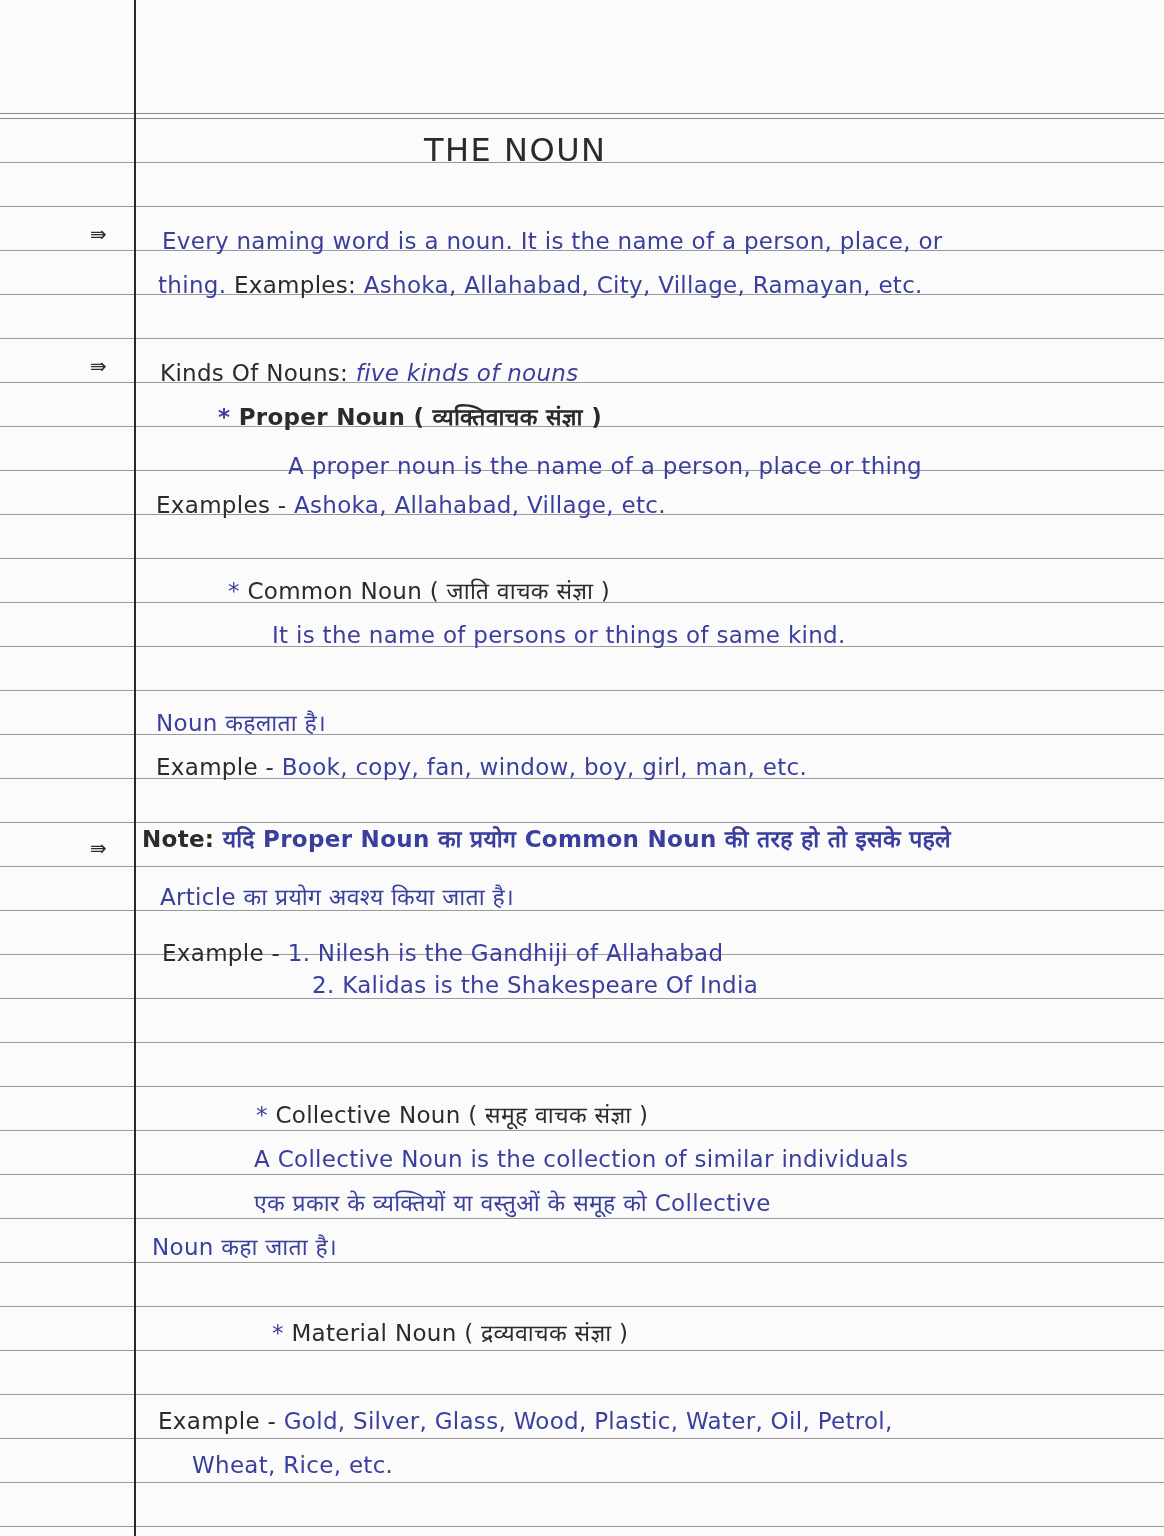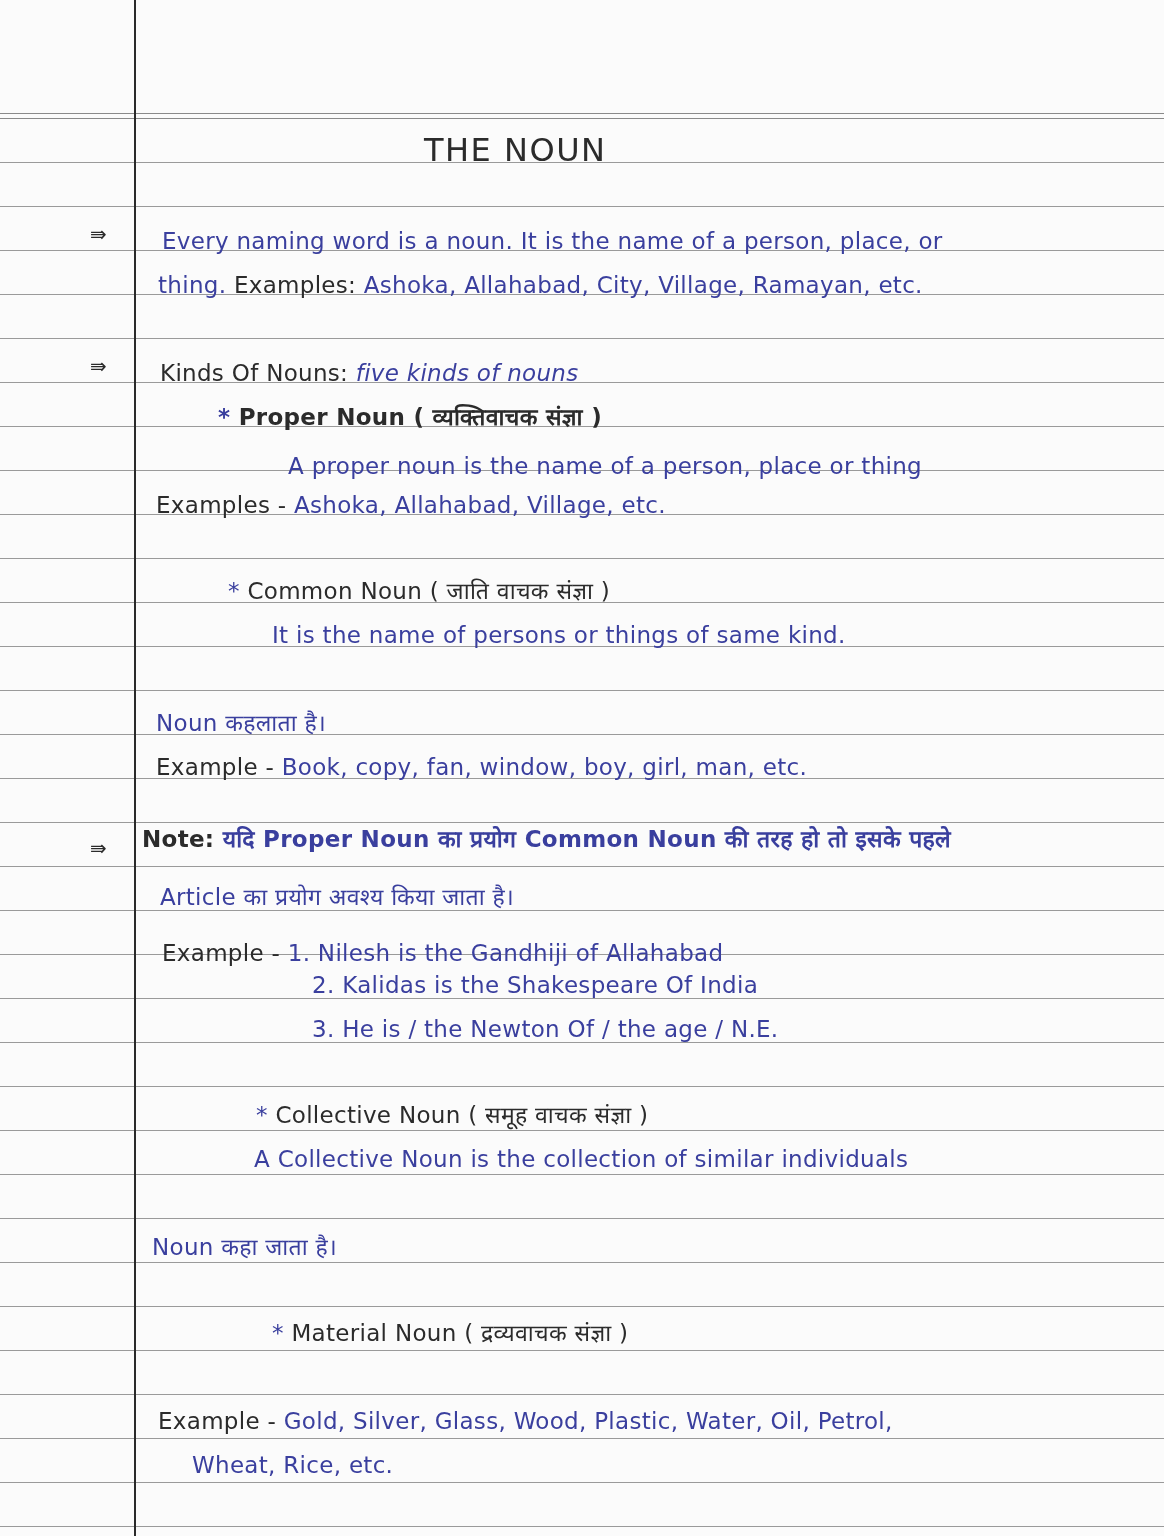--- a/index.html
+++ b/index.html
@@ -86,27 +86,27 @@
   <div class="line" style="left:142px; top:824px;font-weight:bold;">
     <span class="blk">Note:</span>
     <span class="blu">यदि Proper Noun का प्रयोग Common Noun की तरह हो तो इसके पहले</span>
   </div>
   <div class="line blu" style="left:160px; top:882px;">Article का प्रयोग अवश्य किया जाता है।</div>
   <div class="line" style="left:162px; top:926px;margin-top:12px;">
     <span class="blk">Example -</span>
     <span class="blu">1.  Nilesh is the Gandhiji of Allahabad</span>
   </div>
   <div class="line blu" style="left:312px; top:970px;">2.  Kalidas is the Shakespeare Of India</div>
-  <div class="line blu" style="left:312px; top:1014px;">3.  He is / the Newton Of / the age / N.E.</div>
 
   <div class="line blk" style="left:256px; top:1100px;">
     <span class="star">*</span>
     <span>Collective Noun ( समूह वाचक संज्ञा )</span>
   </div>
   <div class="line blu" style="left:254px; top:1144px;">A Collective Noun is the collection of similar individuals</div>
+  <div class="line blu" style="left:254px; top:1188px;">एक प्रकार के व्यक्तियों या वस्तुओं के समूह को Collective</div>
   <div class="line blu" style="left:152px; top:1232px;">Noun कहा जाता है।</div>
 
   <div class="line blk" style="left:272px; top:1318px;">
     <span class="star">*</span>
     <span>Material Noun ( द्रव्यवाचक संज्ञा )</span>
   </div>
   <div class="line" style="left:158px; top:1406px;">
     <span class="blk">Example -</span>
     <span class="blu">Gold, Silver, Glass, Wood, Plastic, Water, Oil, Petrol,</span>
   </div>

